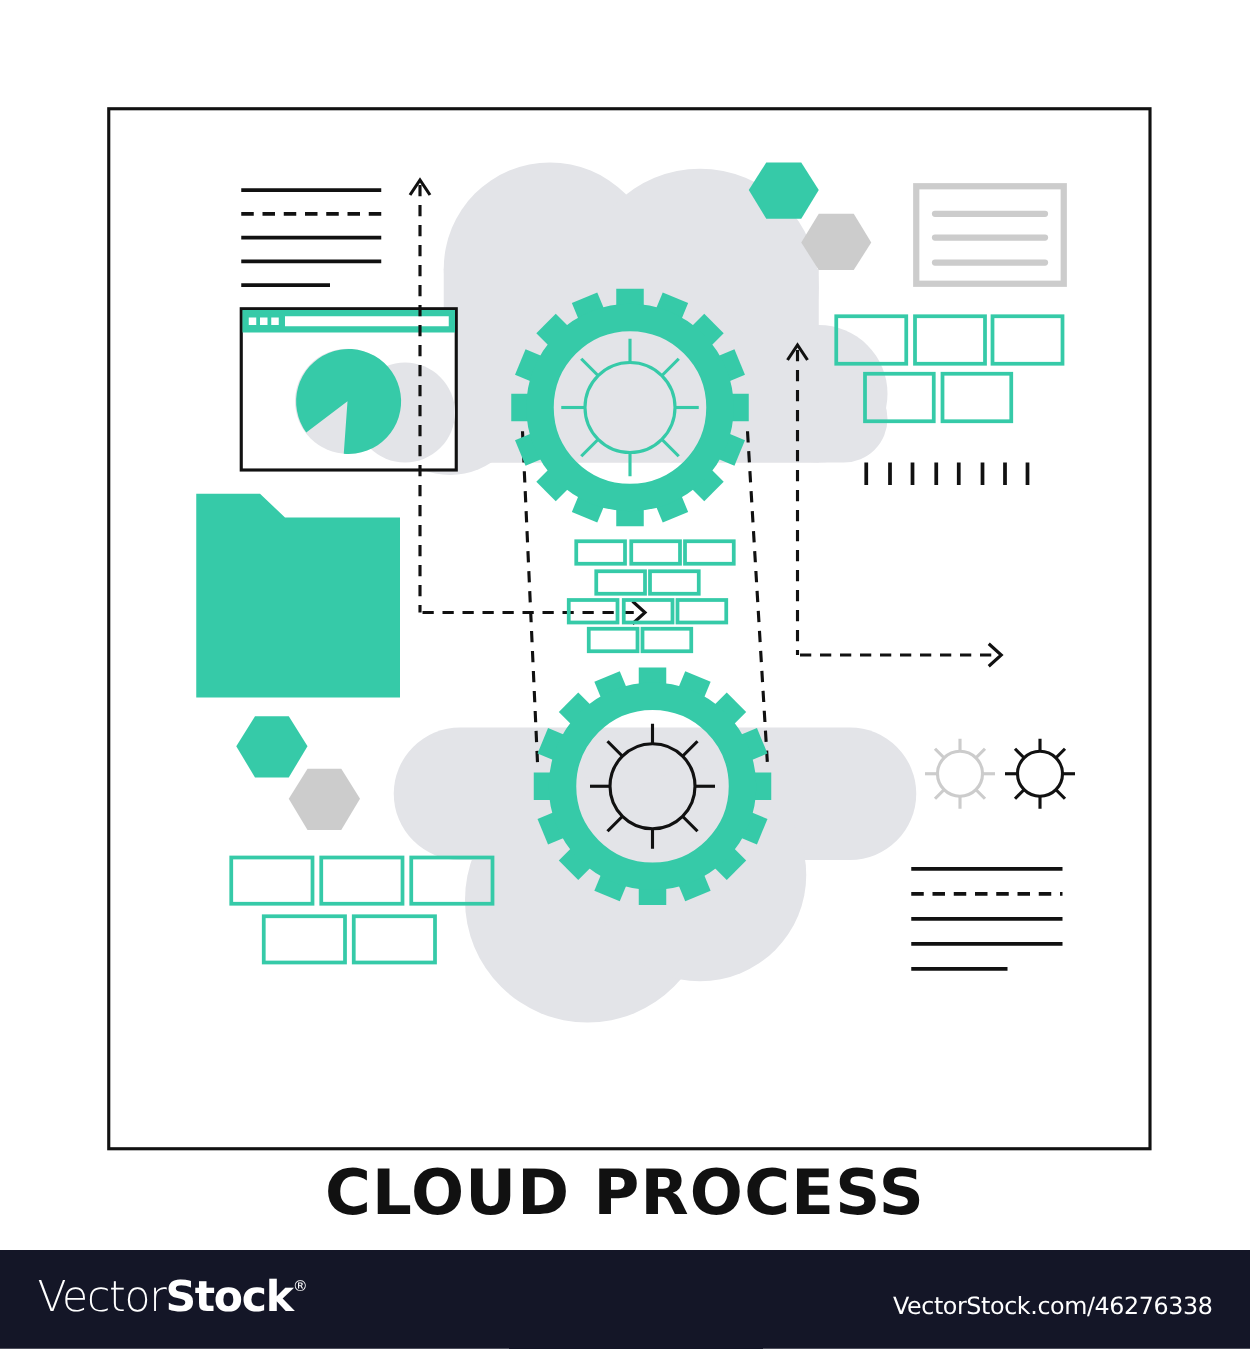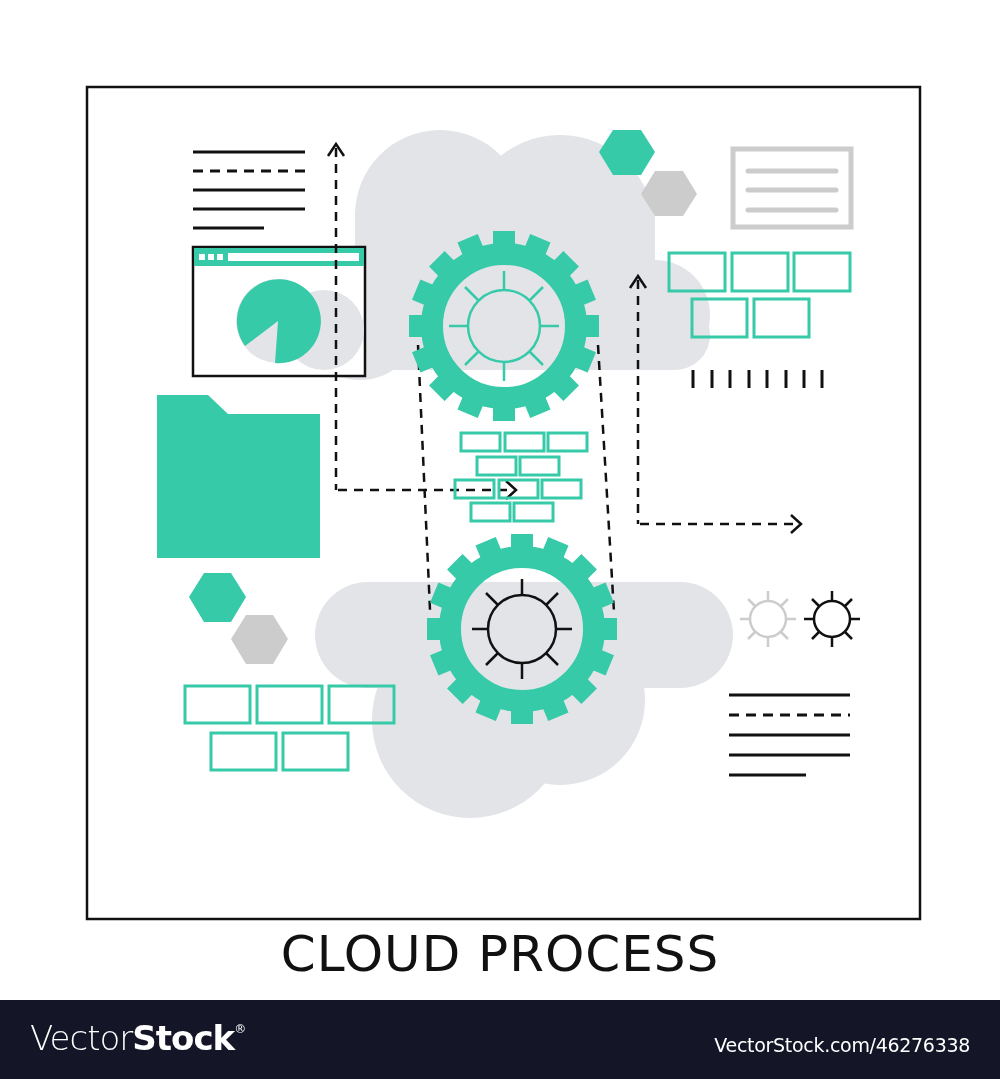--- a/index.html
+++ b/index.html
@@ -1,18 +1,18 @@
 <!DOCTYPE html>
 <html><head>
 <meta charset="utf-8">
 <style>
   html, body { margin:0; padding:0; background:#ffffff; }
   body { width:1000px; height:1079px; position:relative; overflow:hidden; font-family:"Liberation Sans", sans-serif; }
   #art { position:absolute; left:0; top:0; width:1000px; height:1000px; }
-  .title { position:absolute; left:0; top:925px; width:1000px; text-align:center; font-family:"DejaVu Sans", sans-serif; font-size:50px; font-weight:400; color:#111; letter-spacing:1px; }
+  .title { position:absolute; left:0; top:925px; width:1000px; text-align:center; font-family:"DejaVu Sans", sans-serif; font-size:50px; font-weight:700; color:#111; letter-spacing:1px; }
   .footer { position:absolute; left:0; top:1000px; width:1000px; height:99px; background:#141627; color:#ffffff; }
   .brand { position:absolute; left:30px; top:18px; font-family:"DejaVu Sans", sans-serif; font-size:34px; letter-spacing:-1px; }
   .brand .light { font-weight:300; }
   .brand .bold { font-weight:700; }
   .brand sup { font-size:12px; vertical-align:top; position:relative; top:4px; }
   .ref { position:absolute; right:30px; top:34px; font-family:"DejaVu Sans", sans-serif; font-size:19px; letter-spacing:-0.3px; }
 </style>
 </head>
 <body>
 

